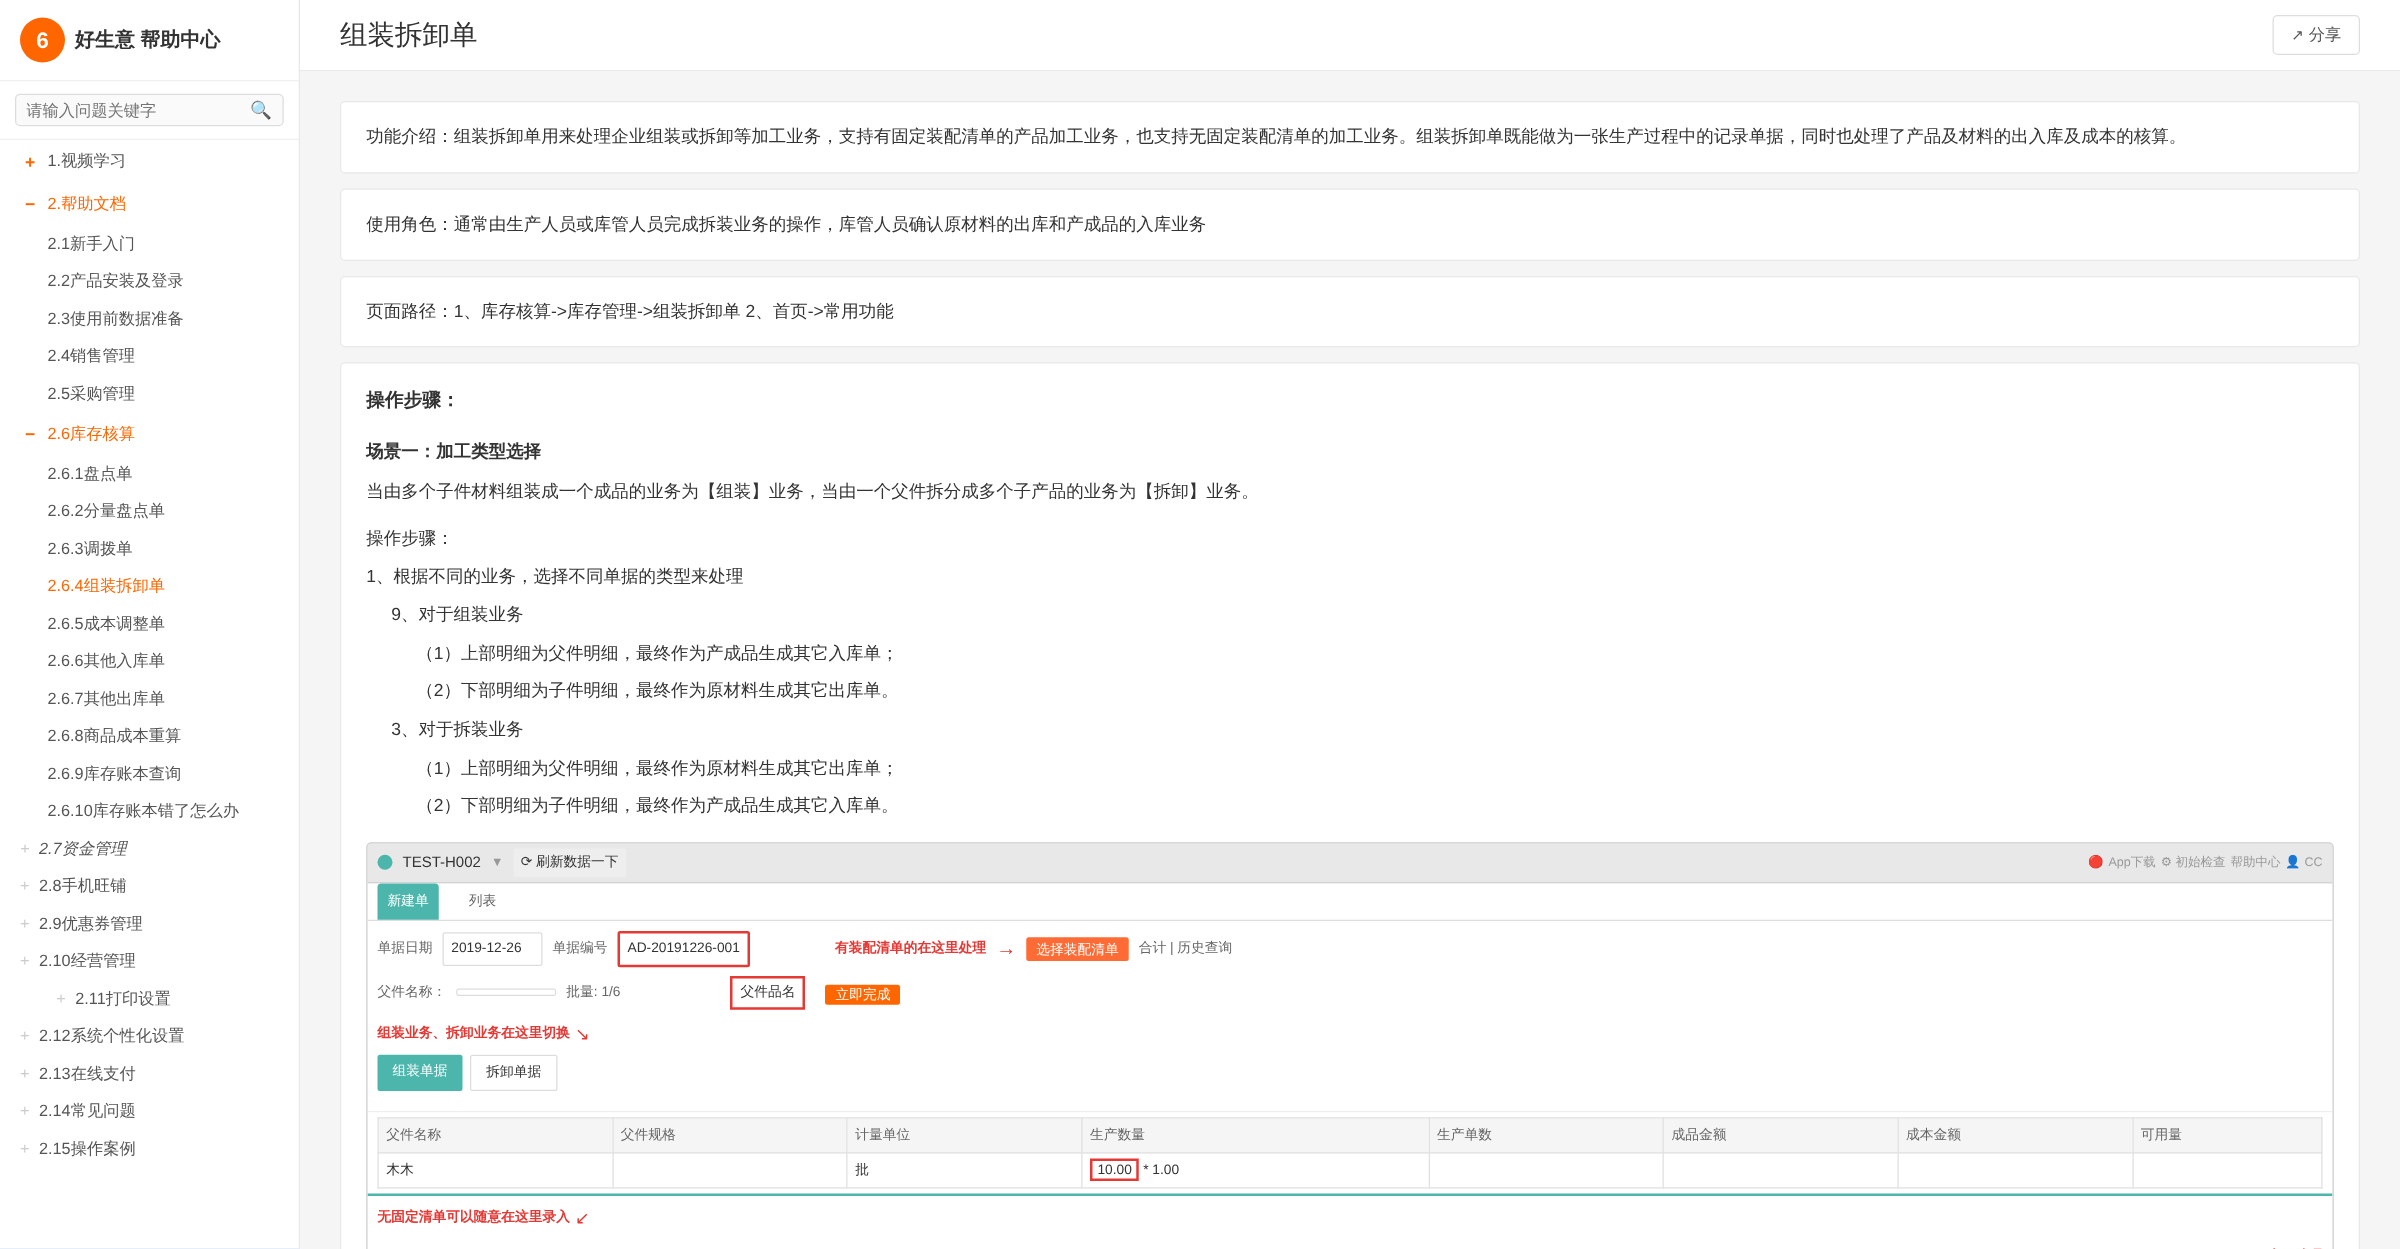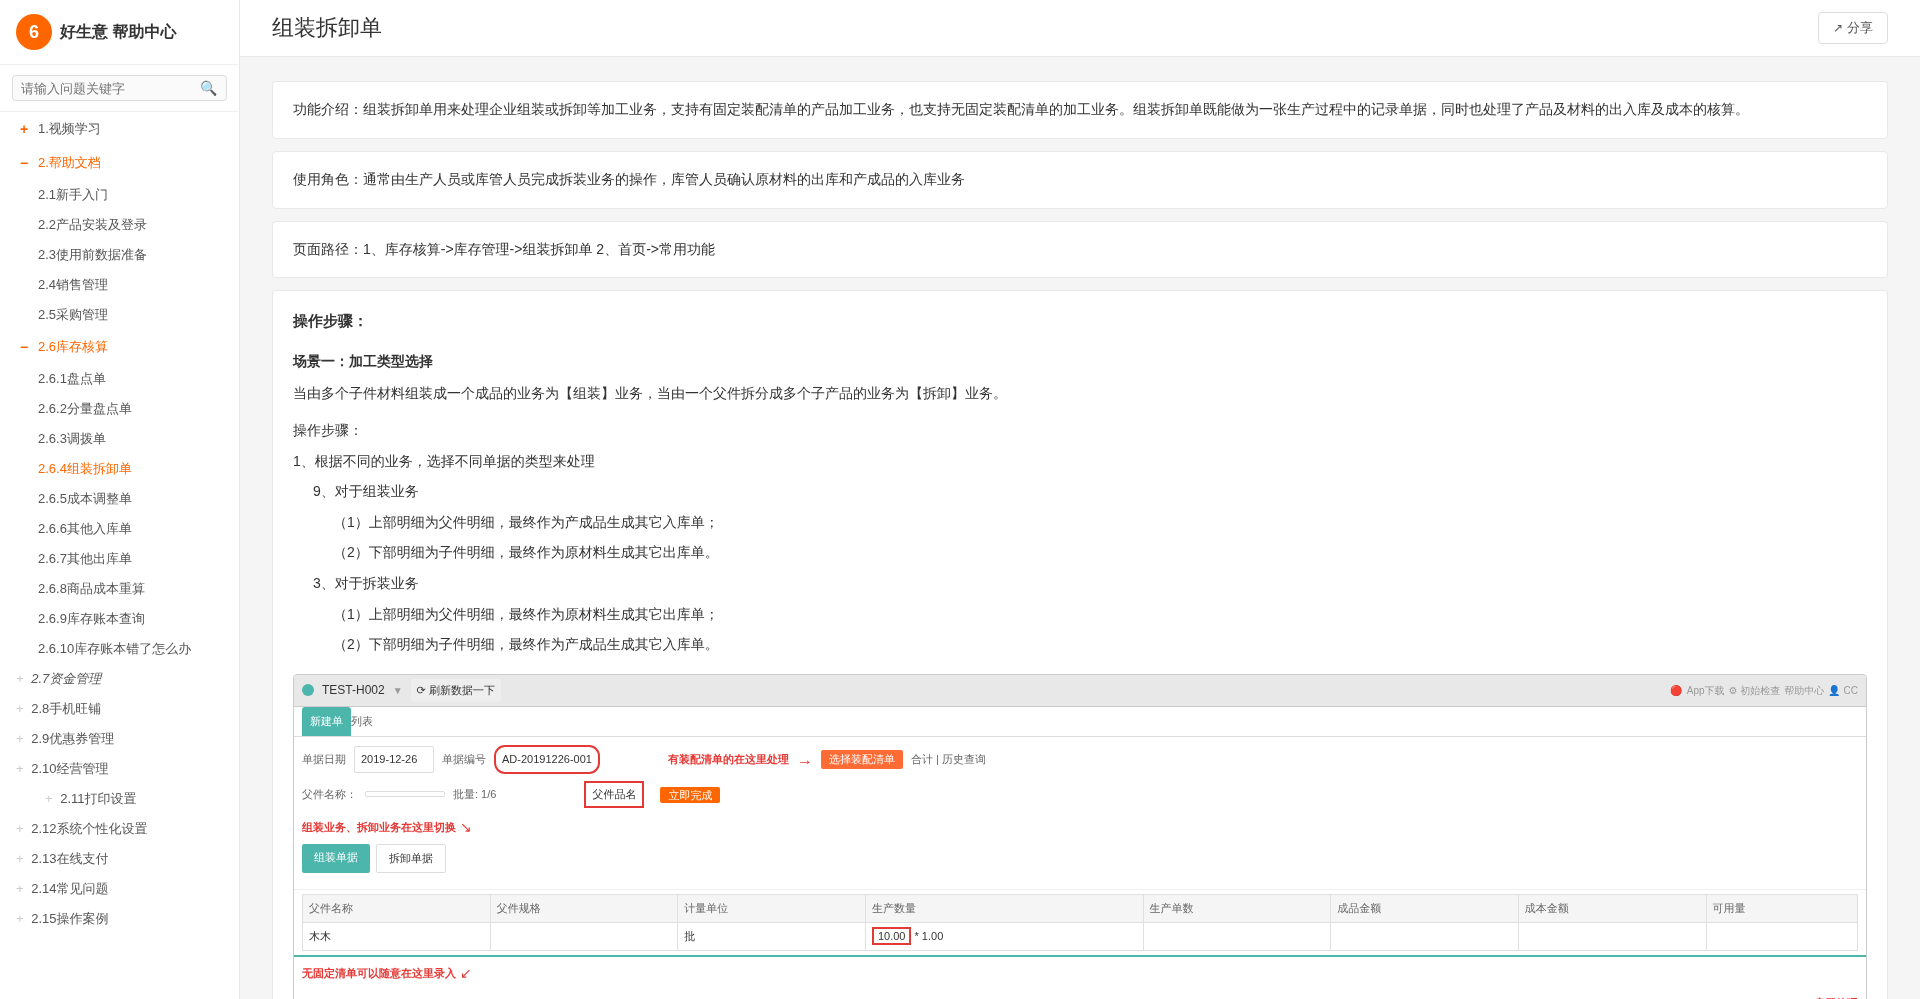--- a/index.html
+++ b/index.html
@@ -474,31 +474,31 @@
               <span>⚙ 初始检查</span>
               <span>帮助中心</span>
               <span>👤 CC</span>
             </div>
           </div>
 
           <div style="background:#fff;border-bottom:1px solid #ddd;display:flex;align-items:center;padding:0 8px;gap:0;">
             <div style="display:flex;align-items:center;padding:4px 8px;background:#4db6ac;color:#fff;font-size:11px;border-radius:3px 3px 0 0;cursor:pointer;">
               <span>新建单</span>
             </div>
-            <div style="display:flex;align-items:center;padding:4px 0;color:#666;font-size:11px;cursor:pointer;">
+            <div style="display:flex;align-items:center;padding:4px 24px;color:#666;font-size:11px;cursor:pointer;">
               <span>列表</span>
             </div>
           </div>
 
           <div style="padding:8px;background:#fff;border-bottom:1px solid #eee;position:relative;">
             <div class="ss-form-row">
               <span class="ss-label">单据日期</span>
               <span class="ss-input" style="display:inline-block;">2019-12-26</span>
               <span class="ss-label">单据编号</span>
-              <span class="ss-input highlighted" style="display:inline-block;border-radius:11px;">AD-20191226-001</span>
+              <span class="ss-input highlighted" style="display:inline-block;">AD-20191226-001</span>
 
               <span style="color:#e53935;font-size:11px;font-weight:bold;margin-left:60px;">有装配清单的在这里处理</span>
               <span style="color:#e53935;font-size:16px;">→</span>
               <button class="ss-select-btn">选择装配清单</button>
               <span style="color:#666;font-size:11px;">合计 | 历史查询</span>
             </div>
             <div class="ss-form-row">
               <span class="ss-label">父件名称：</span>
               <span style="width:80px;border:1px solid #ddd;padding:2px 4px;font-size:11px;display:inline-block;border-radius:2px;"></span>
               <span class="ss-label">批量: 1/6</span>

